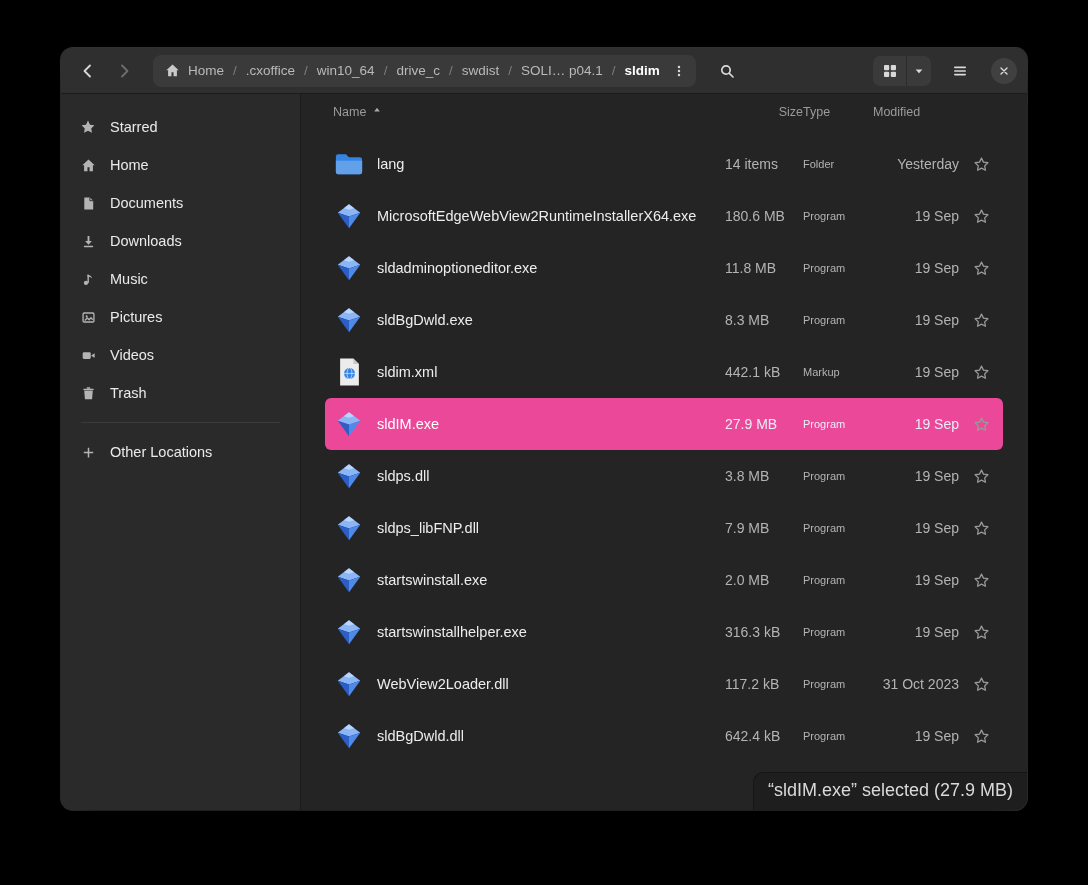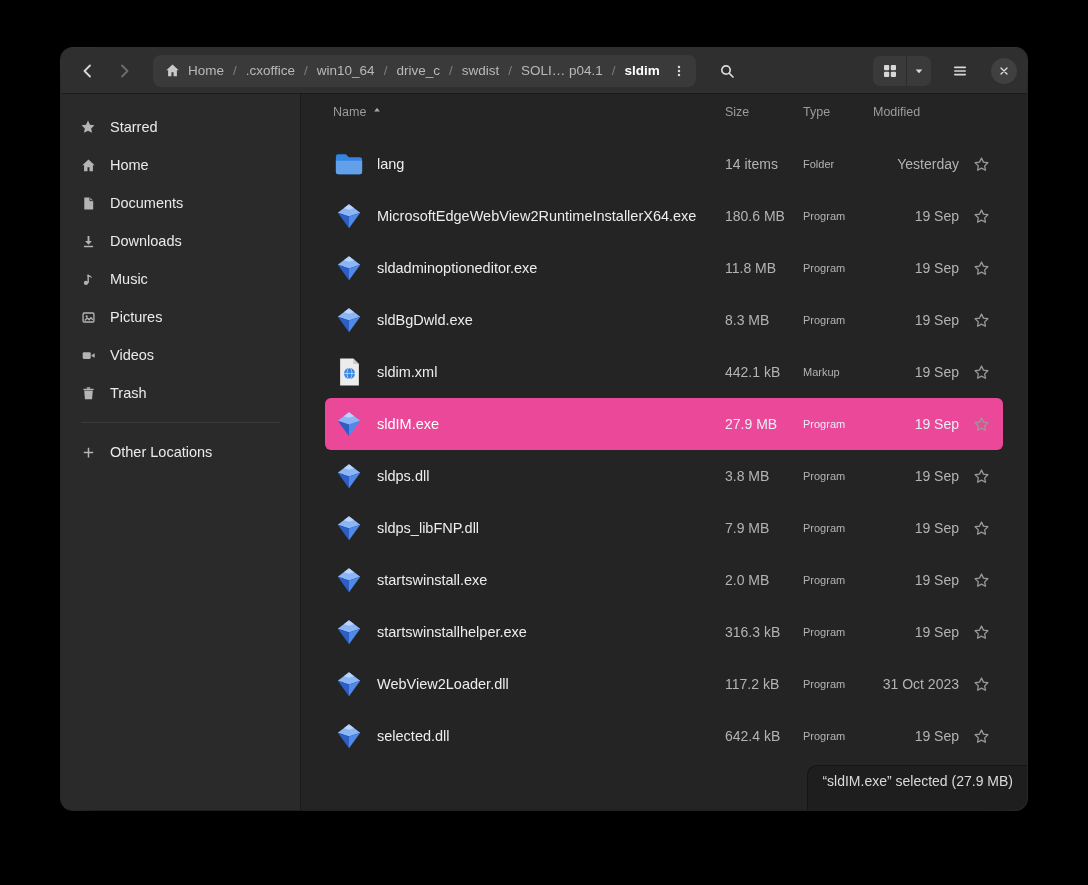--- a/index.html
+++ b/index.html
@@ -75,21 +75,21 @@
   .side-icon { display:inline-flex; color:#b4b4b4; width:16px; justify-content:center; }
   .side-sep { height:1px; background:#3a3a3a; margin:10px 20px; }
 
   .content { flex:1; position:relative; min-width:0; }
 
   .cols {
     display:flex; align-items:center; height:36px; margin:0 24px; padding-left:8px;
     font-size:12.5px; color:#9b9b9b;
   }
   .col-name { flex:1; display:flex; align-items:flex-start; gap:6px; cursor:pointer; }
-  .col-size { width:78px; cursor:pointer; }
+  .col-size { width:78px; cursor:pointer;text-align:right; }
   .col-type { width:70px; cursor:pointer; }
   .col-mod  { width:86px; cursor:pointer; }
   .col-star { width:44px; }
   .sort { display:inline-flex; color:#a8a8a8; }
 
   .rows { margin:8px 24px 0; }
   .row {
     display:flex; align-items:center; height:52px; border-radius:6px;
     padding-left:8px; cursor:pointer;
   }
@@ -102,21 +102,21 @@
   .row.selected .fname { color:#ffffff; }
   .fsize { width:78px; flex:0 0 78px; font-size:14px; color:#b3b3b3; }
   .ftype { width:70px; flex:0 0 70px; font-size:11px; color:#b3b3b3; }
   .fmod  { width:86px; flex:0 0 86px; font-size:14px; color:#b3b3b3; text-align:right; }
   .row.selected .fsize, .row.selected .ftype, .row.selected .fmod { color:#e8eef7; }
   .fstar { width:44px; flex:0 0 44px; display:flex; justify-content:center; color:#9a9a9a; }
 
   .statusbar {
     position:absolute; right:0; bottom:0; background:#1e1e1e;
     border-top-left-radius:10px; border-top:1px solid #151515; border-left:1px solid #151515;
-    padding:7px 14px 21px; font-size:14px; color:#dadada; white-space:nowrap;
+    padding:7px 14px 9px; font-size:18px; color:#dadada; white-space:nowrap;
   }
 
   [data-icon] svg { display:block; }
 </style>
 </head>
 <body>
 
 <div class="desktop">
   <div class="window">
 
@@ -533,21 +533,21 @@
             </div>
             <div class="row">
               <span class="ficon" data-icon="program">
                 <svg width="30" height="30" viewBox="0 0 32 32">
                   <polygon points="16,3.5 28,12.5 16,16.5 4,12.5" fill="#8ab6f7"></polygon>
                   <polygon points="16,3.5 21.5,7.6 16,9.4 10.5,7.6" fill="#b9d5fb"></polygon>
                   <polygon points="4,12.5 16,16.5 16,29 " fill="#2b5fc7"></polygon>
                   <polygon points="28,12.5 16,16.5 16,29" fill="#4f8ae8"></polygon>
                 </svg>
               </span>
-              <span class="fname">selected.dll</span>
+              <span class="fname">sldBgDwld.dll</span>
               <span class="fsize">642.4 kB</span>
               <span class="ftype">Program</span>
               <span class="fmod">19 Sep</span>
               <span class="fstar" data-icon="star-outline">
                 <svg width="17" height="17" viewBox="0 0 16 16">
                   <path d="M8 2l1.85 3.75 4.15.6-3 2.93.7 4.12L8 11.45 4.3 13.4l.7-4.12-3-2.93 4.15-.6z" fill="none" stroke="currentColor" stroke-width="1.2" stroke-linejoin="round"></path>
                 </svg>
               </span>
             </div>
           </div>

